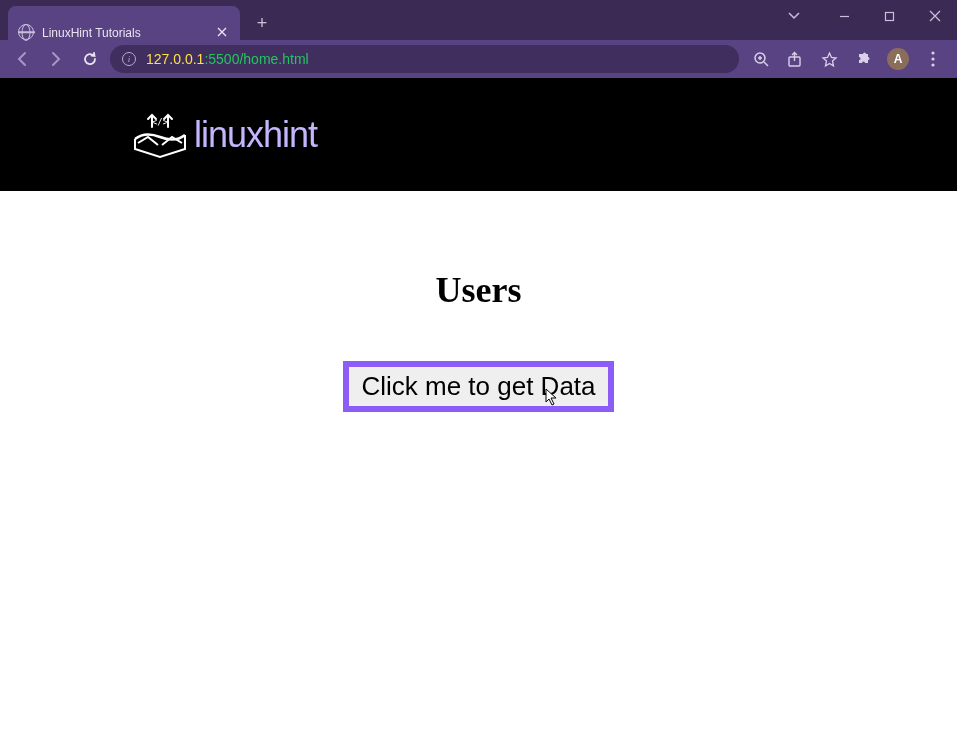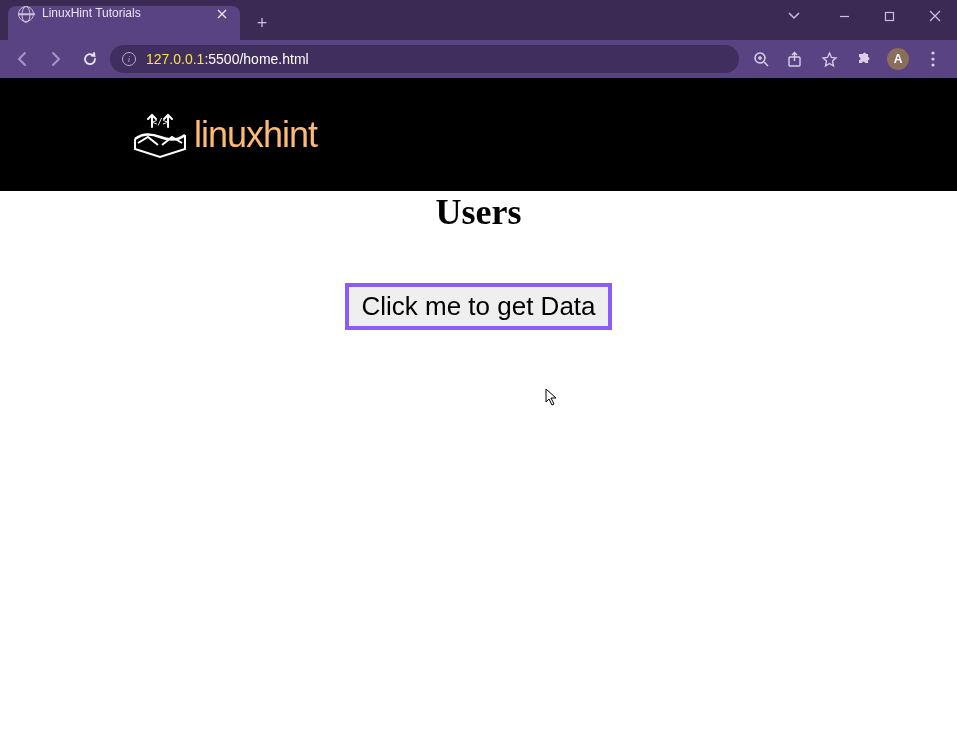--- a/index.html
+++ b/index.html
@@ -19,21 +19,21 @@
       align-items: flex-end;
       position: relative;
     }
     .tab {
       margin-left: 8px;
       height: 34px;
       width: 232px;
       background: #5a4383;
       border-radius: 8px 8px 0 0;
       display: flex;
-      align-items: flex-start;
+      align-items: flex-end;
       padding: 0 10px;
       gap: 8px;
       color: #e8e3f0;
       font-size: 12px;
     }
     .tab-favicon {
       width: 16px;
       height: 16px;
       border: 1.5px solid #c8bfdb;
       border-radius: 50%;
@@ -122,21 +122,21 @@
       border-radius: 50%;
       display: flex; align-items: center; justify-content: center;
       font-size: 9px;
       color: #b8aad0;
       font-family: Georgia, serif;
       font-style: italic;
       flex-shrink: 0;
     }
     .url-text { flex: 1; }
     .url-text .host { color: #fde047; }
-    .url-text .path { color: #ffffff; }
+    .url-text .path { color: #22c55e; }
     .toolbar-icons {
       display: flex;
       align-items: center;
       gap: 14px;
       padding: 0 6px;
     }
     .toolbar-icon {
       color: #d8d0e8;
       width: 20px; height: 20px;
       display: flex; align-items: center; justify-content: center;
@@ -161,51 +161,52 @@
       padding-left: 130px;
       gap: 40px;
     }
     .logo {
       display: flex;
       align-items: center;
       gap: 4px;
     }
     .logo-icon { width: 60px; height: 55px; }
     .logo-text {
-      color: #fdba74;
+      color: #c4b5fd;
       font-size: 36px;
       font-weight: 300;
       letter-spacing: -1px;
       font-family: Arial, sans-serif;
     }
     .article-title {
       color: #fff;
       font-family: "Courier New", monospace;
       font-size: 24px;
       font-weight: bold;
       line-height: 1.4;
       max-width: 470px;
     }
     
     .content {
       text-align: center;
+      padding-top: 78px;
     }
     .content h1 {
       font-family: Georgia, "Times New Roman", serif;
       font-size: 36px;
       font-weight: bold;
       color: #000;
       margin-bottom: 50px;
     }
     .get-data-btn {
       font-size: 26px;
       font-family: Arial, sans-serif;
       padding: 4px 12px;
       background: #efefef;
-      border: 4px solid #8b5cf6;
+      border: 6px solid #8b5cf6;
       cursor: pointer;
     }
     
     .cursor {
       position: absolute;
       left: 545px;
       top: 388px;
       pointer-events: none;
     }
   </style>

